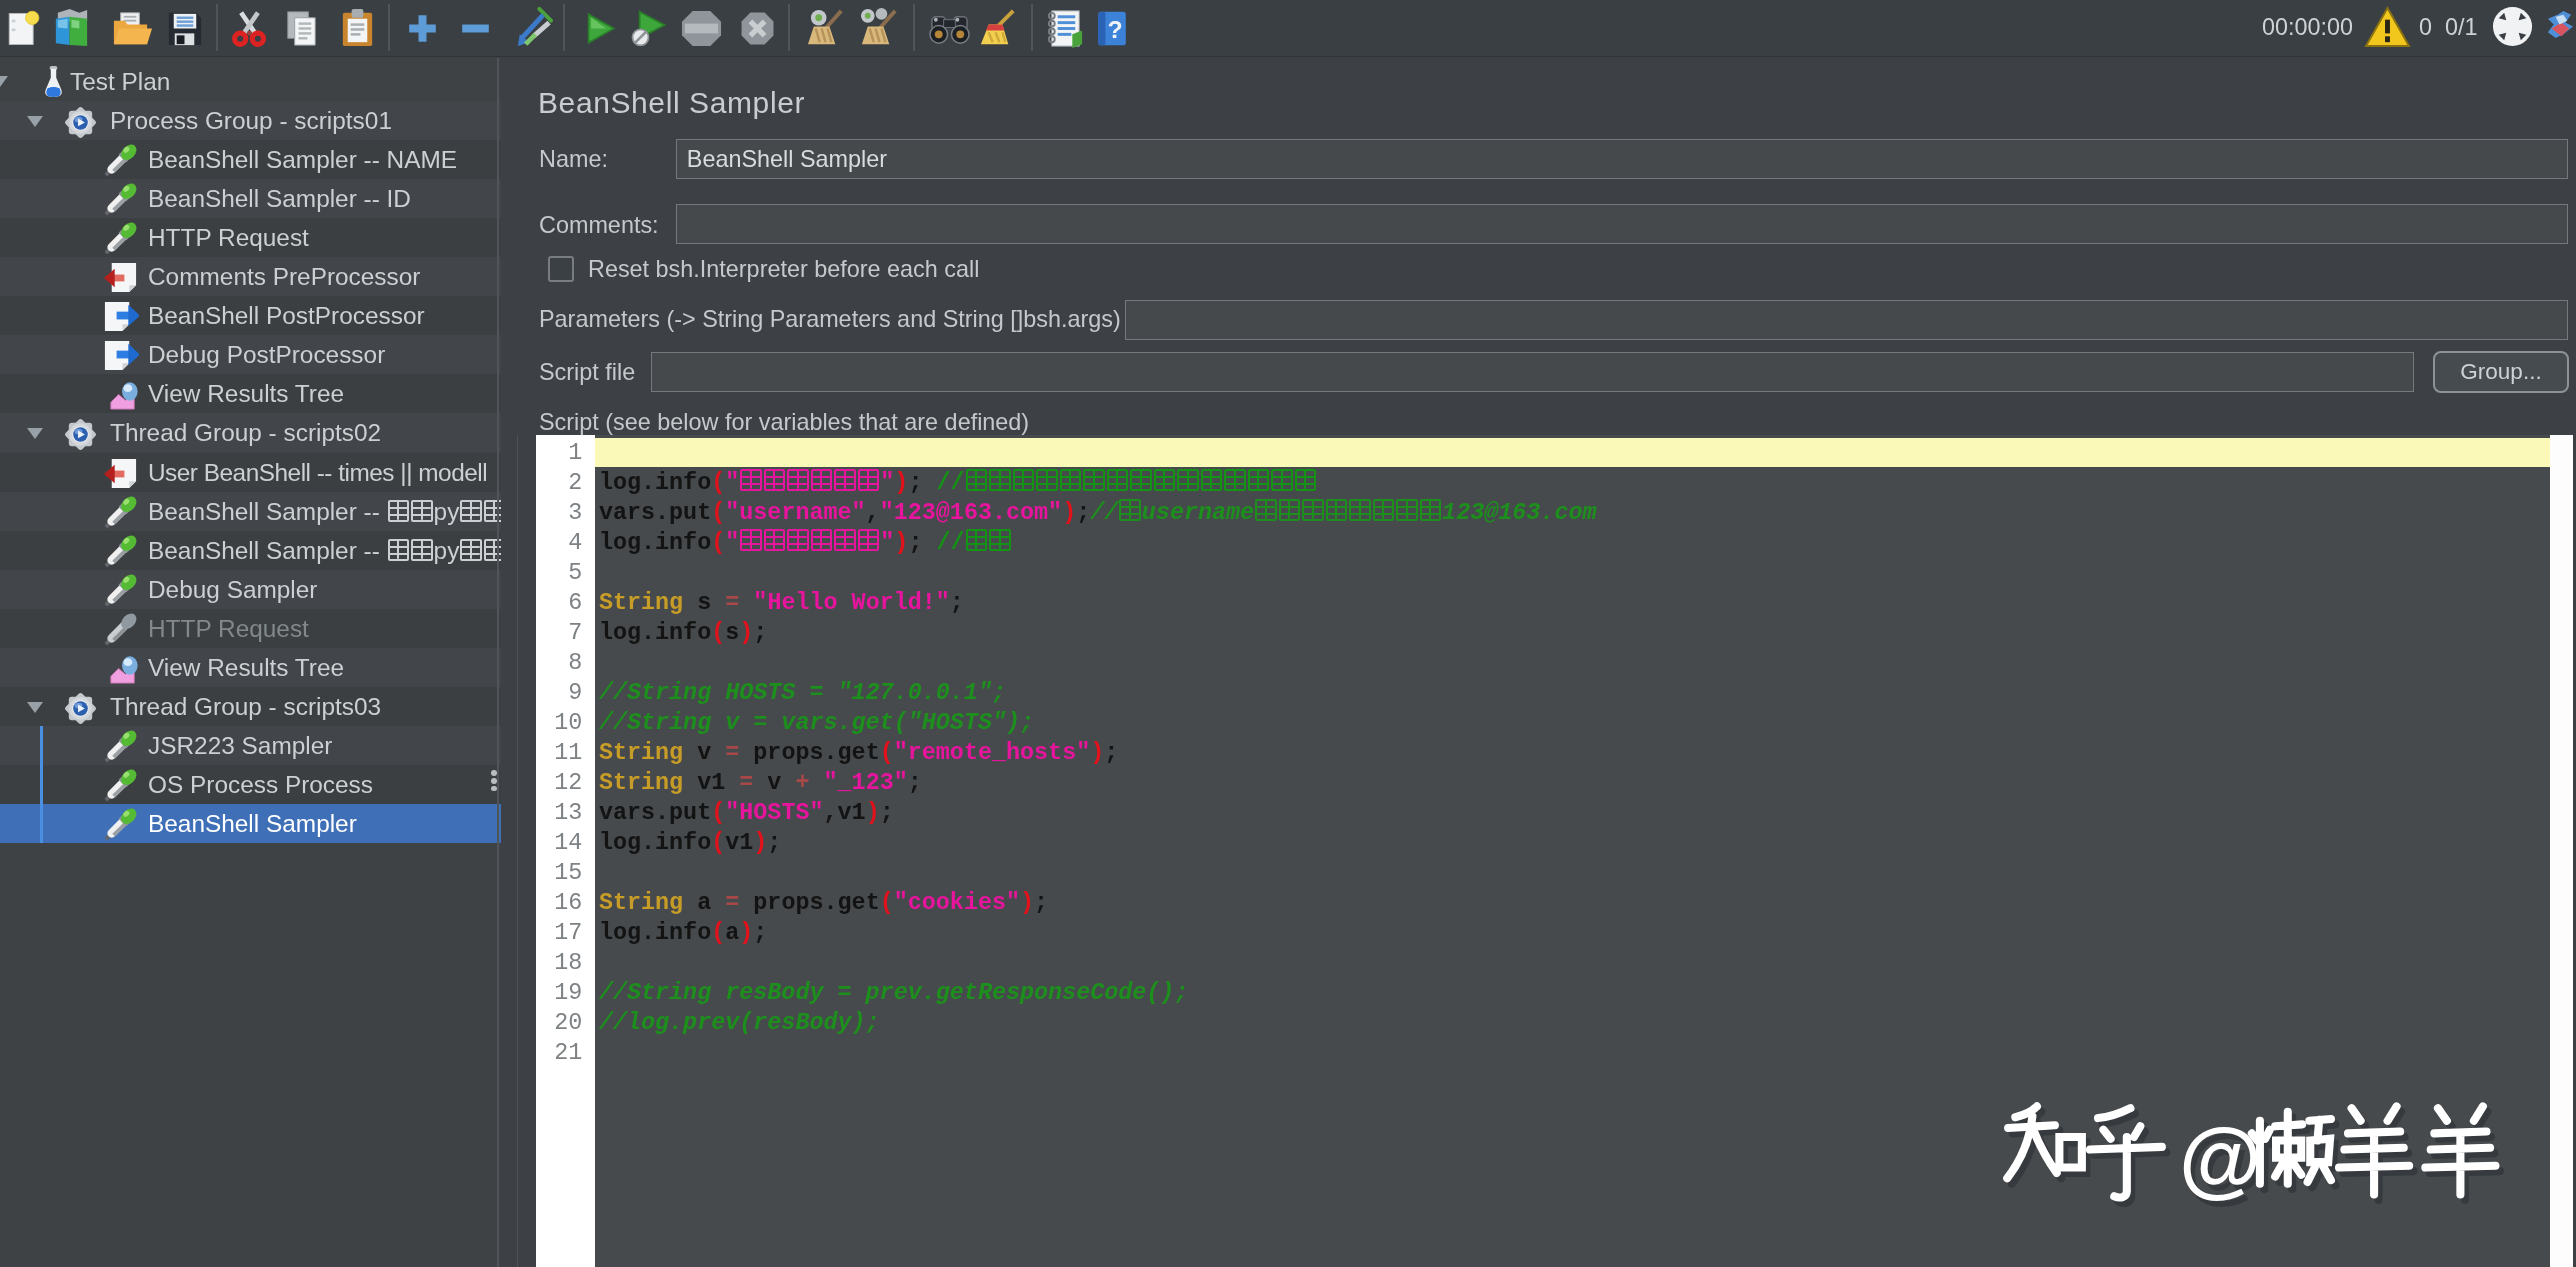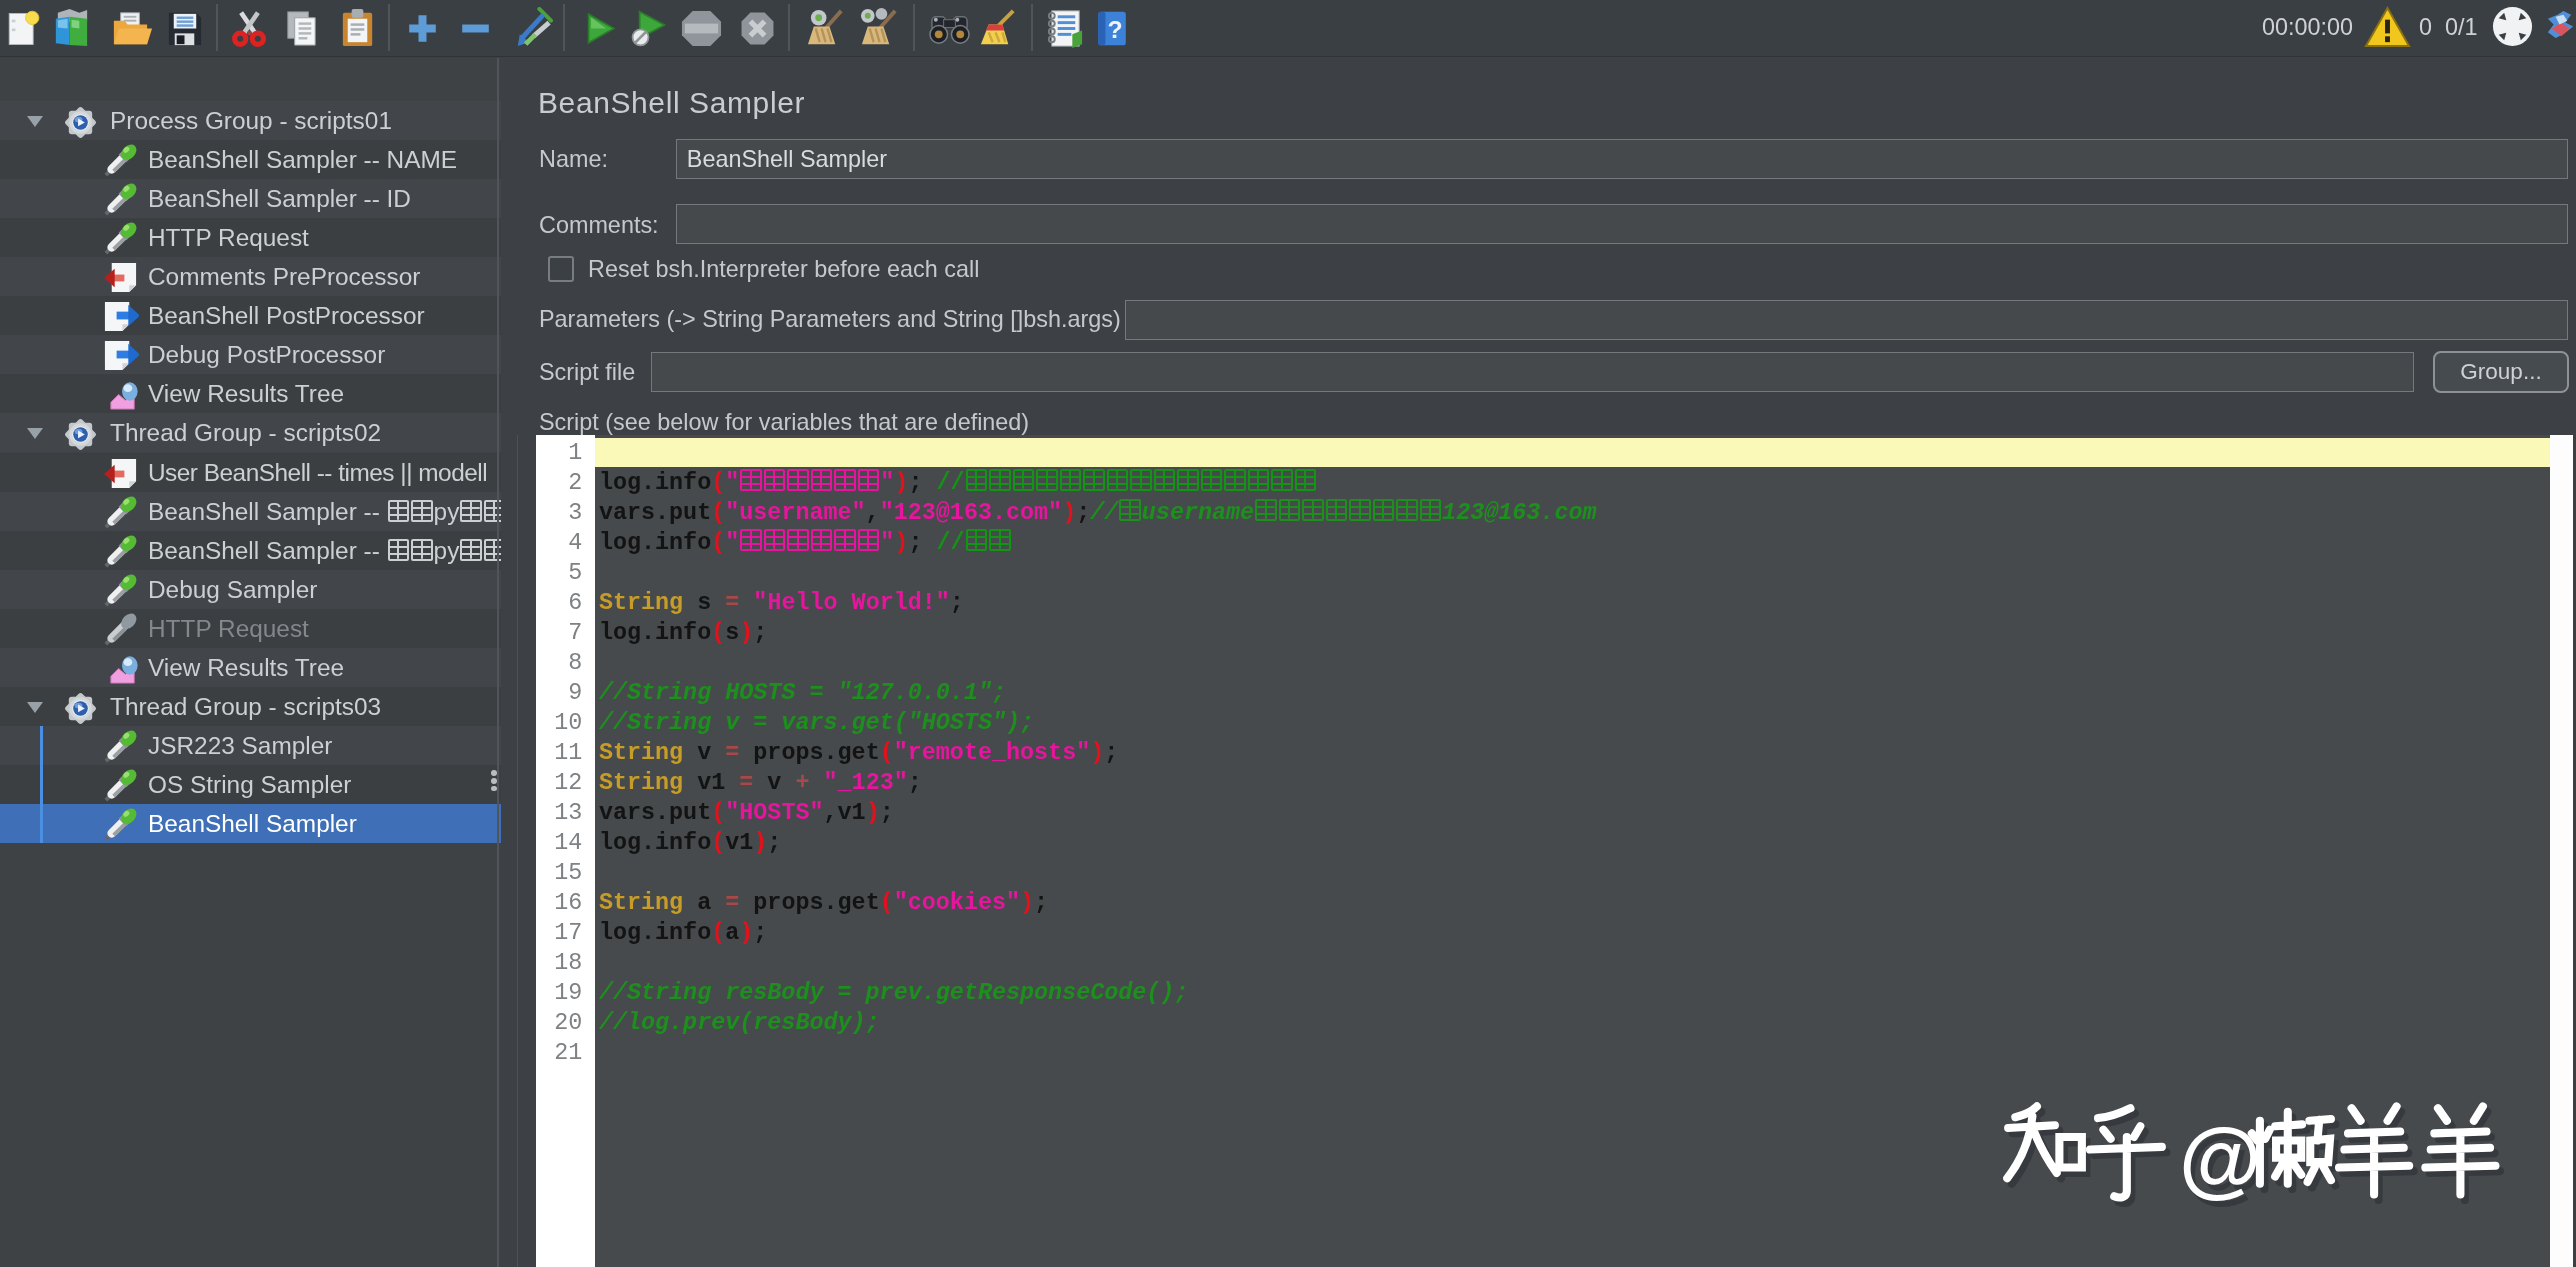--- a/index.html
+++ b/index.html
@@ -263,20 +263,27 @@
         <path d="M18,6 L26,6 L22,13 Z" fill="#3a3f45" transform="rotate(225 22 22)"></path>
         <path d="M18,6 L26,6 L22,13 Z" fill="#3a3f45" transform="rotate(315 22 22)"></path>
       </svg>
     <svg class="tbi" style="left:2544px;top:8.8px" width="31" height="31" viewBox="0 0 32 32">
         <path d="M20,2 L28,6 L22,14 L30,18 L20,26 L12,30 L4,24 L10,16 L4,10 L14,6 Z" fill="#4f8fd8"></path>
         <path d="M8,20 L18,14 L26,20 L18,28 Z" fill="#d85560"></path>
         <path d="M12,8 L20,6 L24,12 L16,16 Z" fill="#c9dff2"></path>
       </svg>
   </div>
   <div id="tree">
+    <div class="trow" style="top:3.9px">
+        <div class="arrow" style="left:-7.8px"></div>
+        <svg class="tico" style="left:35px" width="37" height="37" viewBox="0 0 38 38">
+          <use href="#i-flask"></use>
+        </svg>
+        <div class="lbl" style="left:70px">Test Plan</div>
+      </div>
     <div class="trow rowlight" style="top:43px">
         <div class="arrow" style="left:27px"></div>
         <svg class="tico" style="left:62px" width="37" height="37" viewBox="0 0 38 38">
           <use href="#i-gear"></use>
         </svg>
         <div class="lbl" style="left:110px">Process Group - scripts01</div>
       </div>
     <div class="trow rowdark" style="top:82px">
         <svg class="tico" style="left:102px" width="37" height="37" viewBox="0 0 38 38">
           <use href="#i-drop"></use>
@@ -372,21 +379,21 @@
     <div class="trow rowlight" style="top:668px">
         <svg class="tico" style="left:102px" width="37" height="37" viewBox="0 0 38 38">
           <use href="#i-drop"></use>
         </svg>
         <div class="lbl" style="left:148px">JSR223 Sampler</div>
       </div>
     <div class="trow rowdark" style="top:707px">
         <svg class="tico" style="left:102px" width="37" height="37" viewBox="0 0 38 38">
           <use href="#i-drop"></use>
         </svg>
-        <div class="lbl" style="left:148px">OS String Sampler</div>
+        <div class="lbl" style="left:148px">OS Process Process</div>
       </div>
     <div class="trow rowsel" style="top:746px">
         <svg class="tico" style="left:102px" width="37" height="37" viewBox="0 0 38 38">
           <use href="#i-drop"></use>
         </svg>
         <div class="lbl" style="left:148px">BeanShell Sampler</div>
       </div>
     <div class="abs" style="left:40px;top:668px;width:2.9px;height:117px;background:#4b8fe2"></div>
     <div class="abs" style="left:491px;top:712px;width:6.8px;height:21.5px;display:flex;flex-direction:column;justify-content:space-between;align-items:center">
       <div style="width:5.9px;height:5.9px;border-radius:2.9px;background:#b9bdc0"></div>

